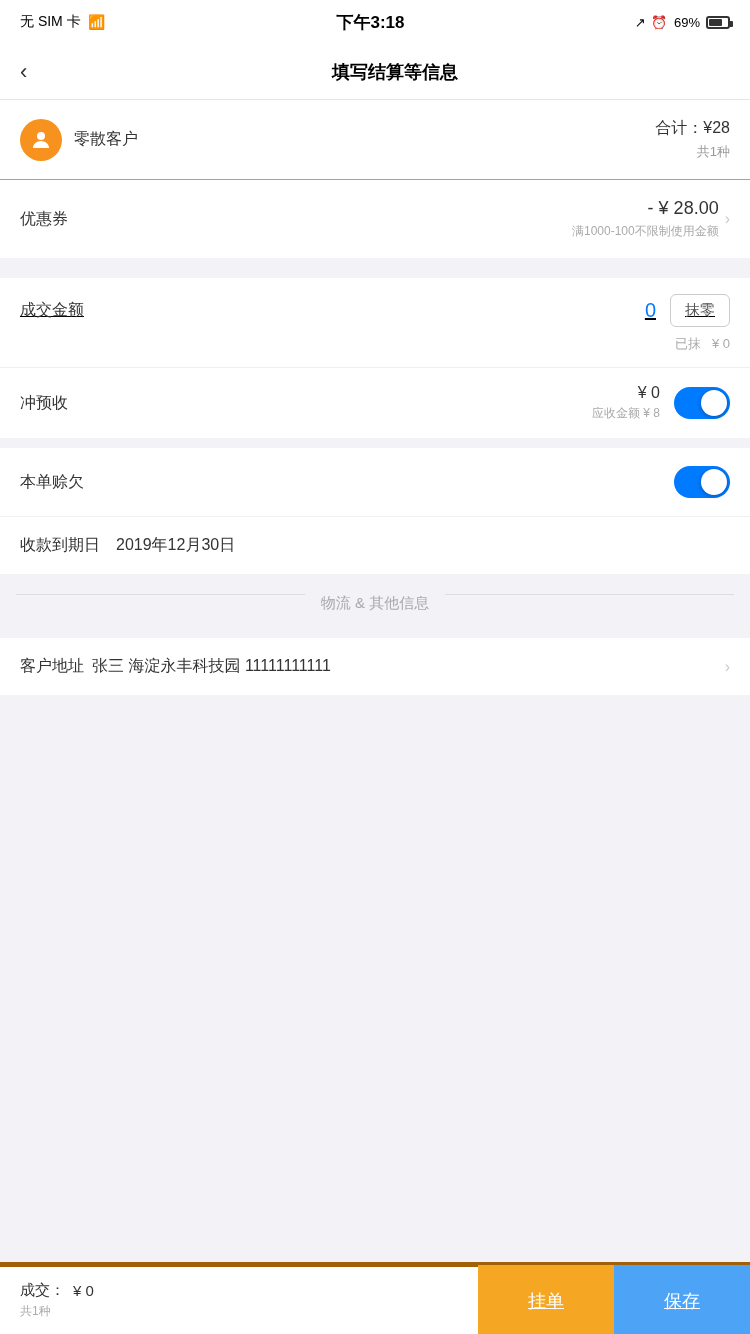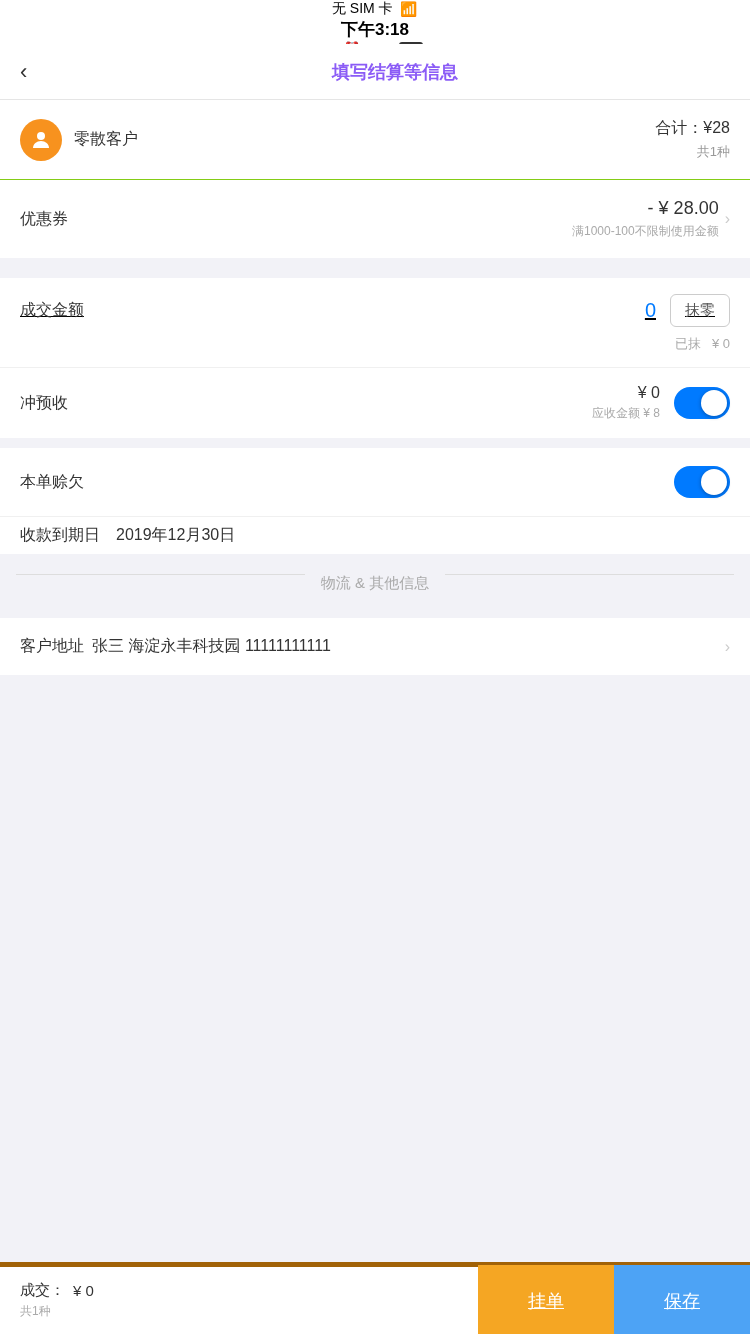--- a/index.html
+++ b/index.html
@@ -16,21 +16,20 @@
     
     .status-bar {
       background: #fff;
       height: 44px;
       display: flex;
       align-items: center;
       justify-content: space-between;
       padding: 0 20px;
       font-size: 15px;
       font-weight: 500;
-      flex-direction: column;
     }
     .status-left { display: flex; align-items: center; gap: 8px; font-size: 14px; }
     .status-center { font-size: 17px; font-weight: 600; }
     .status-right { display: flex; align-items: center; gap: 6px; font-size: 13px; }
     .battery-icon {
       display: inline-block;
       width: 24px; height: 13px;
       border: 2px solid #333;
       border-radius: 3px;
       position: relative;
@@ -65,21 +64,21 @@
     .nav-back {
       position: absolute;
       left: 20px;
       font-size: 22px;
       color: #333;
       cursor: pointer;
     }
     .nav-title {
       font-size: 18px;
       font-weight: 600;
-      color: #8b5cf6;
+      color: #000000;
       margin-left: 40px;
     }
 
     
     .section {
       background: #fff;
       margin-bottom: 10px;
     }
 
     
@@ -206,21 +205,21 @@
       background: #fff;
       padding: 18px 20px;
       display: flex;
       align-items: center;
       justify-content: space-between;
     }
 
     
     .due-date-section {
       background: #fff;
-      padding: 8px 20px;
+      padding: 18px 20px;
       border-top: 1px solid #f0f0f0;
     }
     .due-date-row {
       display: flex;
       align-items: center;
       gap: 16px;
     }
     .due-date-label { font-size: 16px; color: #333; white-space: nowrap; }
     .due-date-value { font-size: 16px; color: #333; }
 

